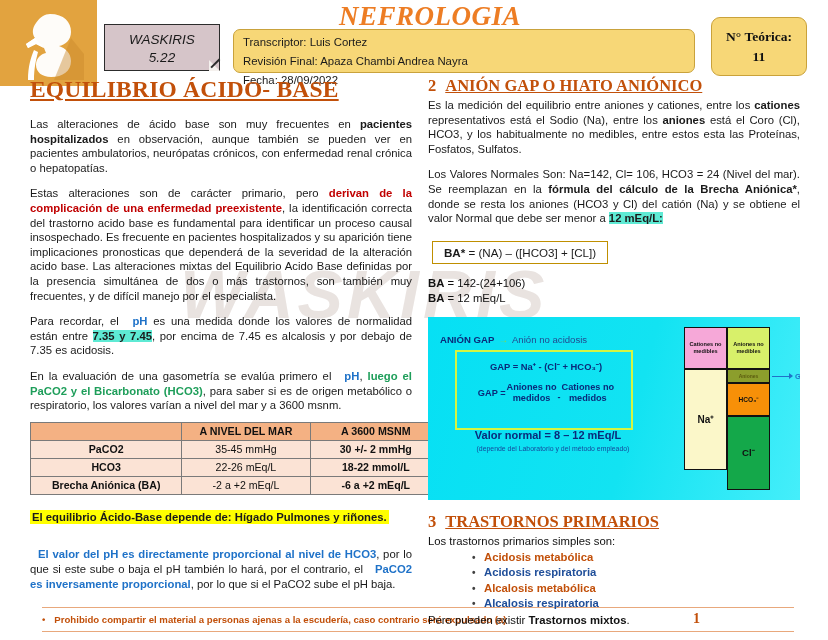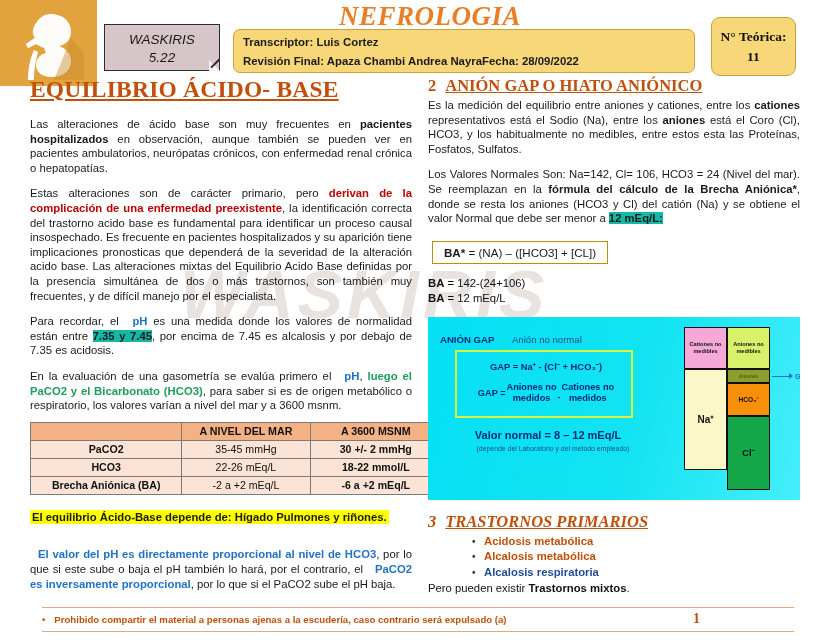--- a/index.html
+++ b/index.html
@@ -56,28 +56,28 @@
     font-style:italic; font-weight:bold;
     font-size:27px; color:#ED7D24; letter-spacing:0.5px;
   }
 
   .info-box {
     position:absolute; left:233px; top:29px;
     width:462px; height:44px;
     background:#F7D777; border:1.2px solid #c9a23c; border-radius:7px;
     padding:3px 9px 0 9px;
   }
-  .info-row { display:flex; justify-content:flex-start; font-size:11.4px; font-weight:bold; color:#1a1a1a; line-height:19px;}
+  .info-row { display:flex; justify-content:center; font-size:11.4px; font-weight:normal; color:#1a1a1a; line-height:19px;flex-direction:column;}
   .info-row .l { }
   .info-row .r { padding-right:22px; }
   .info-row.r2 .r { padding-right:6px; }
 
   .teorica {
     position:absolute; left:711px; top:17px;
-    width:85px; height:59px;
+    width:96px; height:59px;
     background:#F7D777; border:1.6px solid #caa23a; border-radius:9px;
     text-align:center; font-weight:bold; font-size:13.5px; color:#111;
     padding-top:9px; line-height:1.45;
     font-family:"Liberation Serif", serif;
   }
 
   
   .col { position:absolute; top:76px; z-index:2; }
   .col-left  { left:30px;  width:382px; }
   .col-right { left:428px; width:372px; }
@@ -98,21 +98,21 @@
 
   p.body {
     font-size:11.3px; line-height:14.6px; text-align:justify;
     margin:0 0 11px 0; color:#1a1a1a;
   }
   p.body.tight { margin-bottom:9px; }
   b { font-weight:bold; }
   .red   { color:#C00000; font-weight:bold; }
   .blue  { color:#1F72C8; font-weight:bold;padding-left:8px; }
   .green { color:#1E9E5A; font-weight:bold; }
-  .hl    { background:#14b8a6; font-weight:bold; }
+  .hl    { background:#5eead4; font-weight:bold; }
 
   
   table.gas {
     border-collapse:collapse; width:412px; margin:2px 0 0 0;
     font-size:10.6px;
   }
   table.gas td, table.gas th {
     border:1px solid #7a7a7a; height:18px; text-align:center; padding:1px 3px;
   }
   table.gas thead th { background:#F4B183; font-weight:bold; font-size:10.7px; }
@@ -146,21 +146,21 @@
   .slide .lbl-aniongap {
     position:absolute; left:12px; top:17px;
     font-size:9.6px; font-weight:bold; color:#0A2A7A;
   }
   .slide .arrow-small {
     display:inline-block; color:#7ED957; font-weight:bold; margin:0 4px;
   }
   .slide .lbl-aniongap .sub { color:#234A8F; font-weight:normal; }
 
   .slide .gapbox {
-    position:absolute; left:27px; top:33px; width:178px; height:68px;
+    position:absolute; left:27px; top:33px; width:178px; height:80px;
     border:2.2px solid #D4F542; background:transparent;
   }
   .slide .f1 {
     position:absolute; left:0; top:8px; width:178px; text-align:center;
     font-size:9.4px; font-weight:bold; color:#0A2A7A;
   }
   .slide .f2 {
     position:absolute; left:0; top:30px; width:178px;
     display:flex; align-items:center; justify-content:center; gap:1px;
     font-size:9.2px; font-weight:bold; color:#0A2A7A;
@@ -346,21 +346,21 @@
         <b>BA</b><span> = 142-(24+106)</span>
       </div>
       <div>
         <b>BA</b><span> = 12 mEq/L</span>
       </div>
     </div>
 
     
     <div class="slide">
       <div class="lbl-aniongap">
-        <span>ANIÓN GAP</span><span class="arrow-small">→</span><span class="sub">Anión no normal</span>
+        <span>ANIÓN GAP</span><span class="arrow-small">→</span><span class="sub">Anión no acidosis</span>
       </div>
 
       <div class="gapbox">
         <div class="f1">GAP = Na⁺ - (Cl⁻ + HCO₃⁻)</div>
         <div class="f2">
           <span>GAP =</span>
           <span class="two">
             <span>Aniones no</span><br>
             <span>medidos</span>
           </span>
@@ -387,27 +387,29 @@
           <div class="seg cl">Cl⁻</div>
         </div>
         <div class="gap-arrow">
           <span class="dash"></span>
           <span class="tri"></span>
           <span>GAP</span>
         </div>
       </div>
     </div>
 
-    <h2 class="sec" style="margin-top:12px;font-style:italic;">
+    <h2 class="sec" style="margin-top:12px;">
       <span class="num">3</span><span class="txt">TRASTORNOS PRIMARIOS</span>
     </h2>
 
+    <p class="small">Los trastornos primarios simples son:</p>
 
     <ul class="dis">
       <li class="o">Acidosis metabólica</li>
+      <li class="b">Acidosis respiratoria</li>
       <li class="o">Alcalosis metabólica</li>
       <li class="b">Alcalosis respiratoria</li>
     </ul>
 
     <p class="small">
       <span>Pero pueden existir </span><b>Trastornos mixtos</b><span>.</span>
     </p>
   </div>
 
   <div class="footer">

